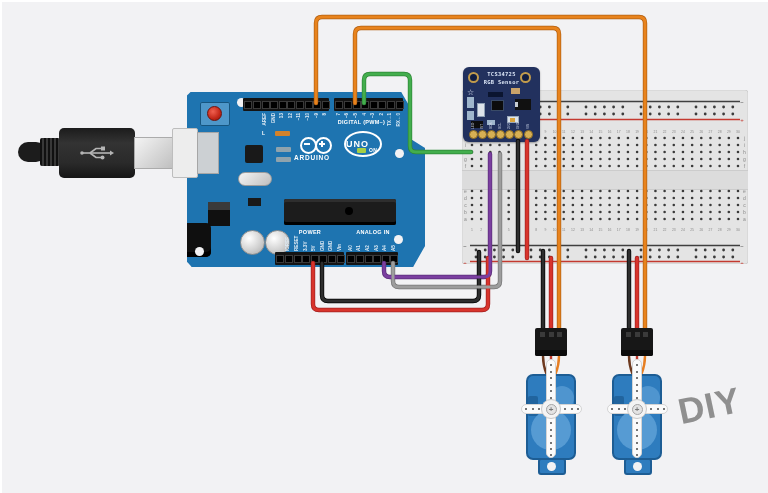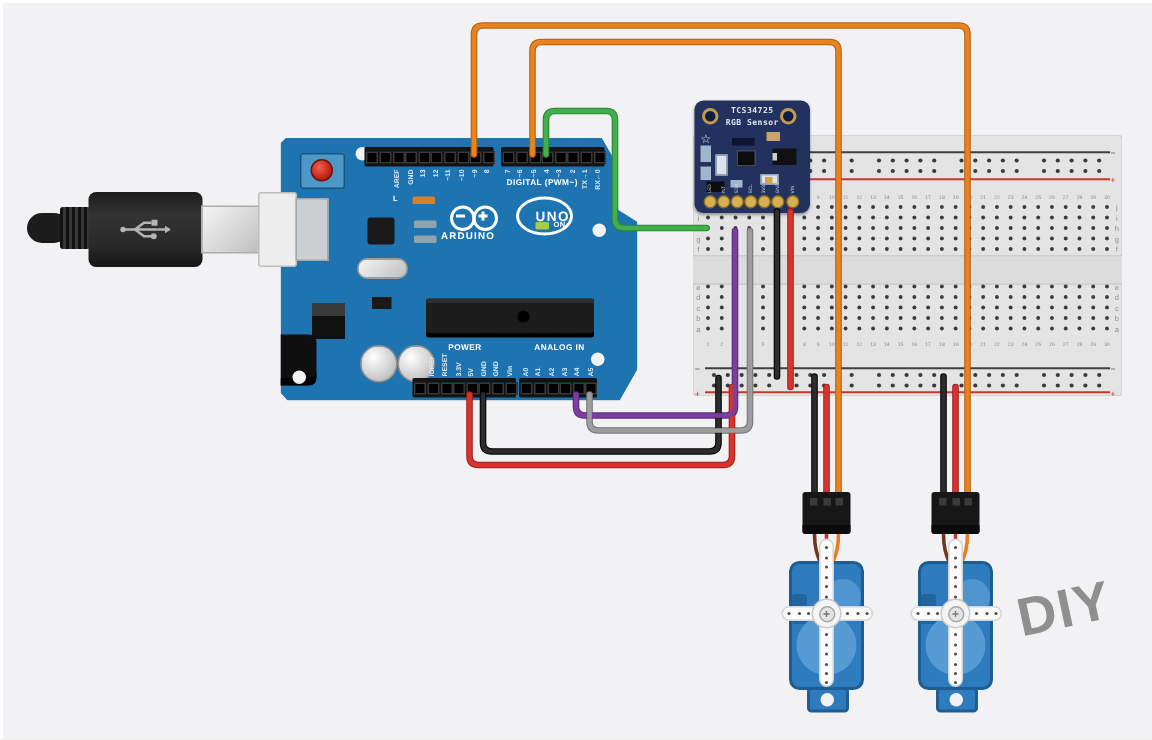--- a/index.html
+++ b/index.html
@@ -13,21 +13,21 @@
   .strip{position:absolute;background:#141414;border-radius:1px;height:13px;}
   .slot{position:absolute;width:6px;height:6px;background:#000;border:1px solid #3a3a3a;top:2.5px;}
   .pinlbl{position:absolute;width:22px;height:7px;font-size:4.6px;line-height:7px;font-weight:bold;
     color:#ddeaf4;transform:rotate(-90deg);transform-origin:0 0;white-space:nowrap;}
   .grouplbl{position:absolute;font-weight:bold;color:#fff;font-size:5.5px;letter-spacing:.3px;}
   .hole{position:absolute;width:9px;height:9px;border-radius:50%;background:#f2f2f4;}
   .ledbar{position:absolute;width:15px;height:5px;border-radius:1px;}
   .ledlbl{position:absolute;font-size:5px;font-weight:bold;color:#fff;width:12px;text-align:right;}
   #logo-c1,#logo-c2{position:absolute;width:13px;height:13px;border:2.4px solid #fff;border-radius:50%;top:45px;}
   #uno-oval{position:absolute;left:157px;top:39px;width:34px;height:22px;border:2px solid #fff;border-radius:50%;
-    color:#fff;font-weight:bold;font-size:9px;text-align:right;line-height:22px;letter-spacing:1px;}
+    color:#fff;font-weight:bold;font-size:9px;text-align:left;line-height:22px;letter-spacing:1px;}
   
   .metal{background:linear-gradient(135deg,#f4f4f4,#bfbfbf);}
   .cap{position:absolute;width:23px;height:23px;border-radius:50%;border:1px solid #8f8f8f;
     background:radial-gradient(circle at 35% 32%,#ffffff,#d2d2d2 55%,#a9a9a9);}
   
   #sensor{left:461px;top:65px;width:77px;height:75px;background:#22315e;border-radius:6px;
     box-shadow:0 1px 2px rgba(0,0,0,.35);z-index:5;}
   .s-hole{position:absolute;width:7px;height:7px;border-radius:50%;background:#101d42;border:2px solid #c29c4c;}
   .s-pin{position:absolute;width:7px;height:7px;border-radius:50%;background:#d7b054;border:1px solid #8d6c22;top:63px;}
   .s-pinlbl{position:absolute;font-size:3.2px;color:#cfd8ea;transform:rotate(-90deg);transform-origin:0 0;width:12px;height:4px;line-height:4px;}

